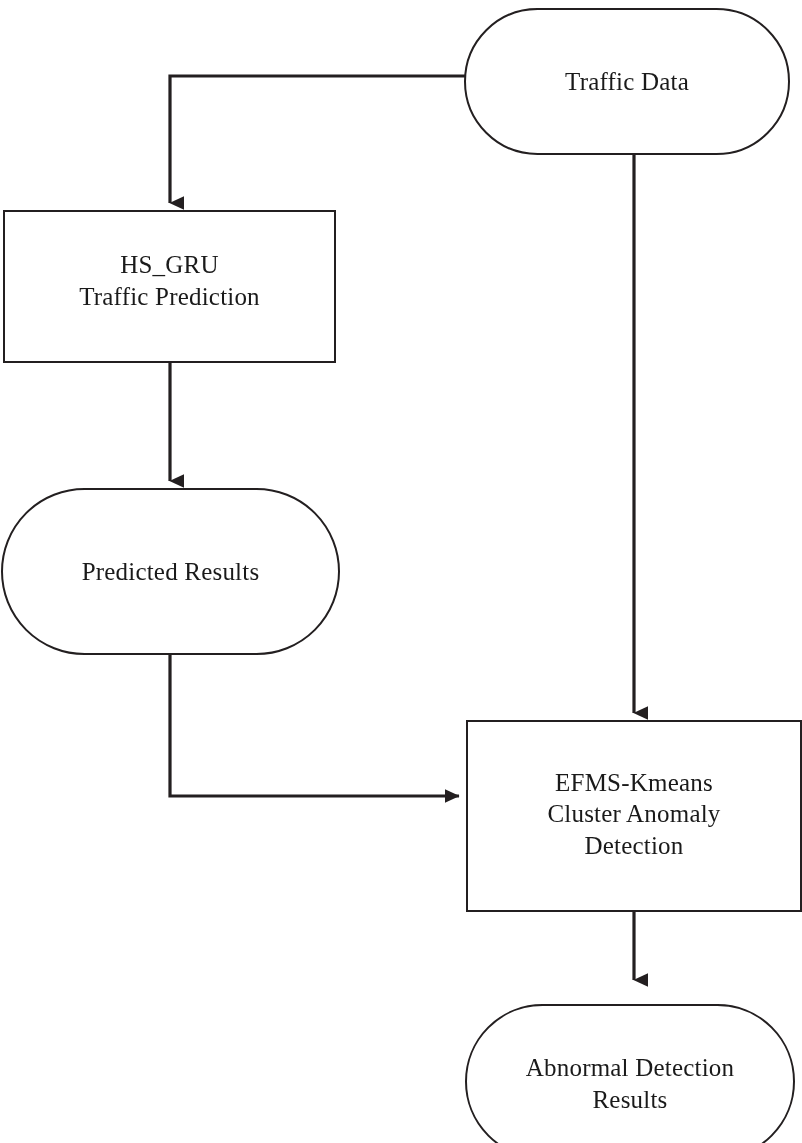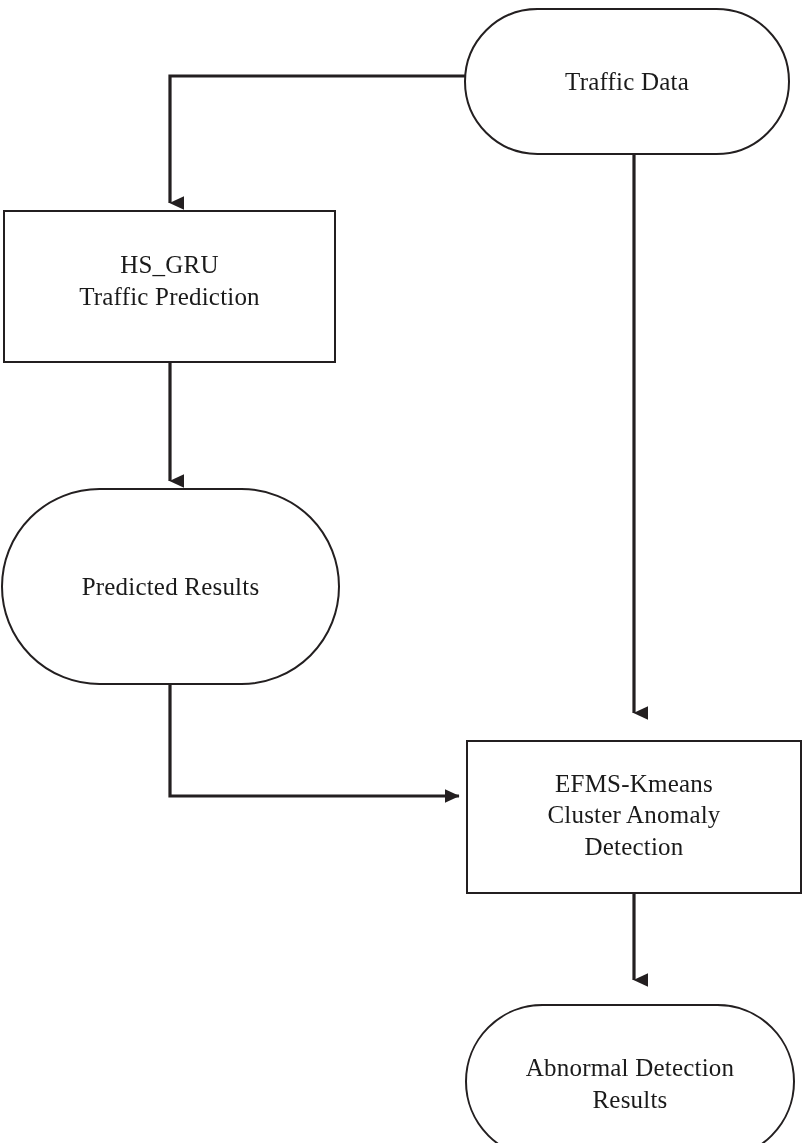--- a/index.html
+++ b/index.html
@@ -49,22 +49,22 @@
     border-radius: 0;
   }
   .node .label {
     display: block;
     white-space: pre-line;
     padding: 0 12px;
   }
   
   #node-traffic-data      { left: 464px; top: 8px;   width: 326px; height: 147px; }
   #node-hs-gru            { left: 3px;   top: 210px; width: 333px; height: 153px; align-items: center; }
-  #node-predicted-results { left: 1px;   top: 488px; width: 339px; height: 197px; }
-  #node-efms-kmeans       { left: 466px; top: 740px; width: 336px; height: 154px; }
+  #node-predicted-results { left: 1px;   top: 488px; width: 339px; height: 167px; }
+  #node-efms-kmeans       { left: 466px; top: 720px; width: 336px; height: 192px; }
   #node-abnormal-results  { left: 465px; top: 987px; width: 330px; height: 155px; margin-top: 17px; }
 
   
   #node-hs-gru .label      { transform: translateY(-6px); }
   #node-efms-kmeans .label { transform: translateY(-2px); }
   #node-abnormal-results .label { transform: translateY(2px); }
 </style>
 </head>
 <body>
 

